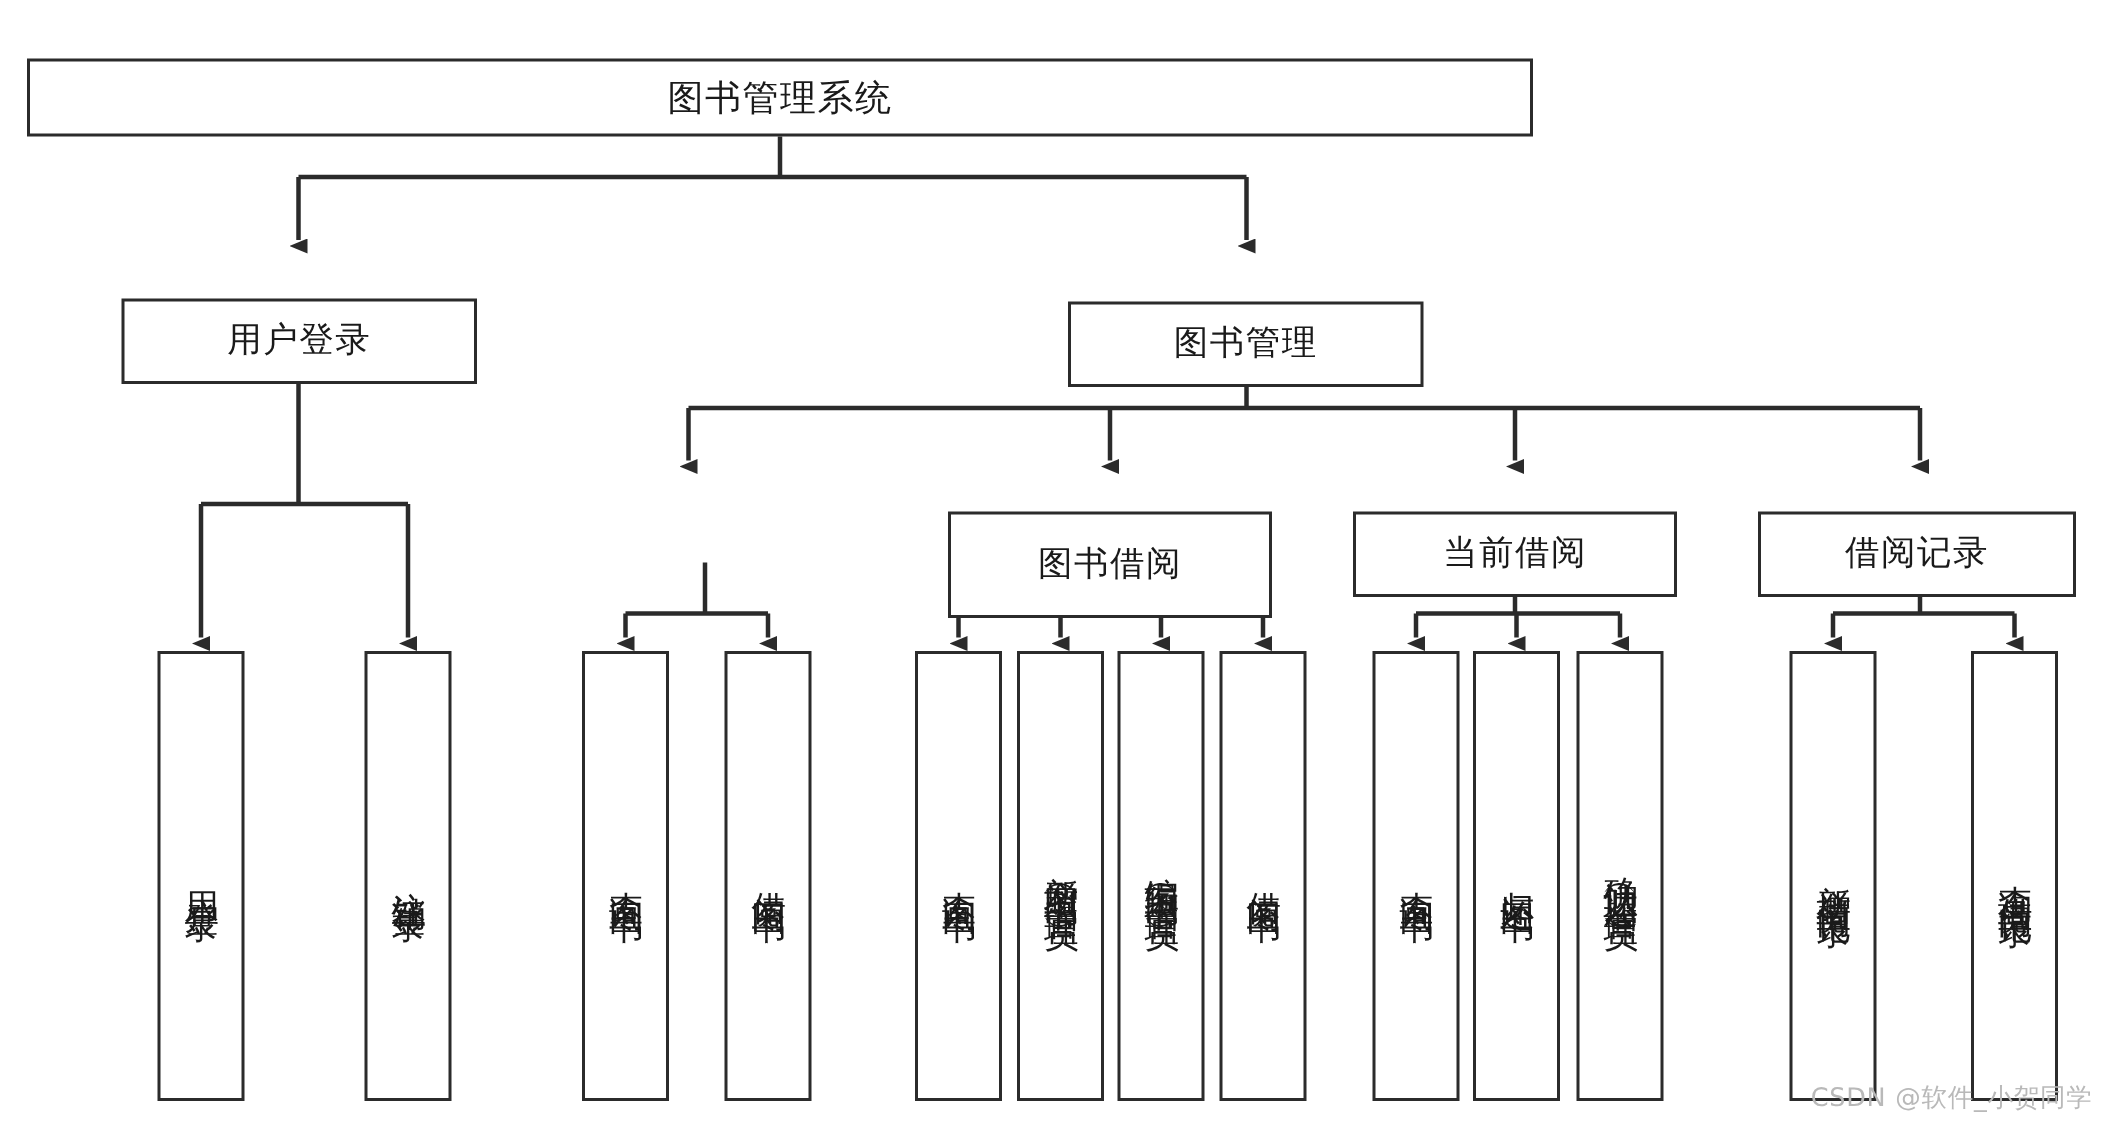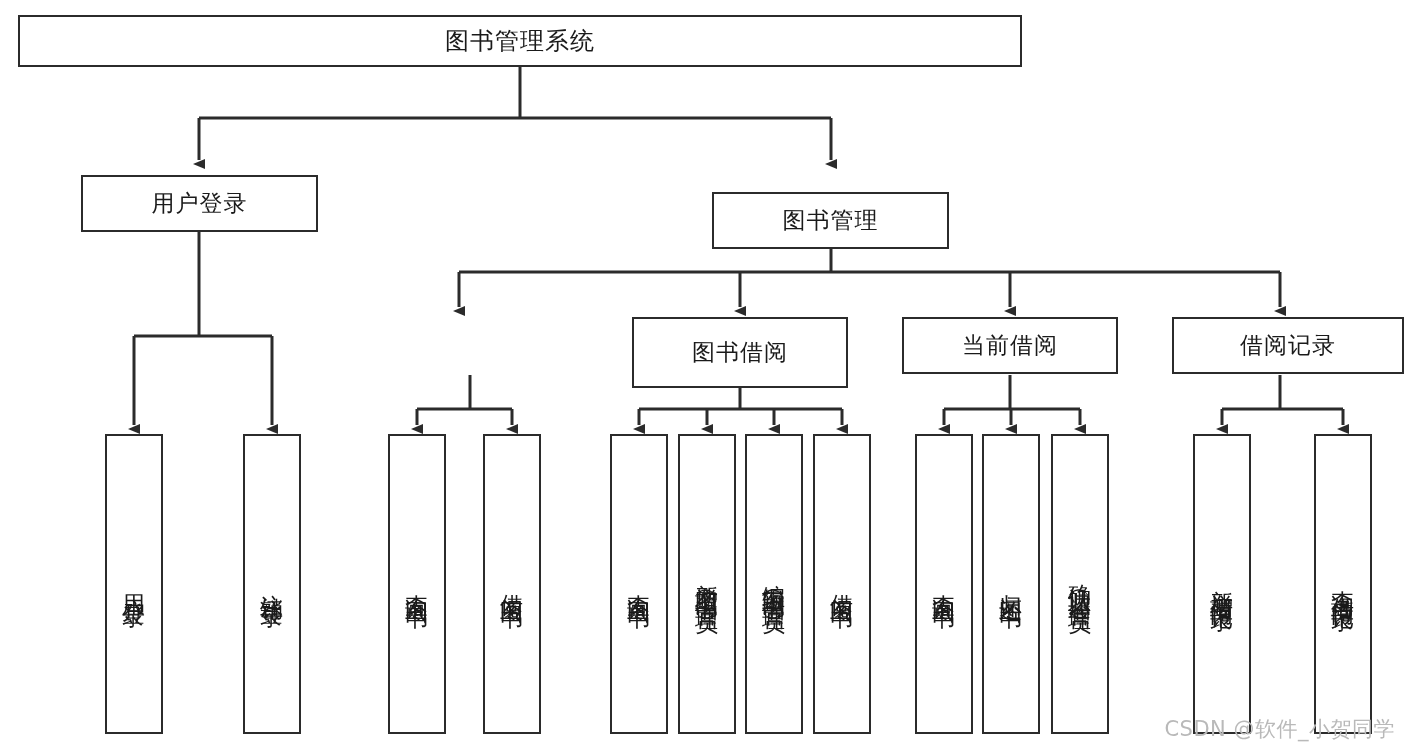--- a/index.html
+++ b/index.html
@@ -26,38 +26,39 @@
     border:2px solid #2b2b2b;
     display:flex;
     align-items:center;
     justify-content:center;
     color:#1a1a1a;
   }
   .node.horiz{
     font-size:23px;
     letter-spacing:1px;
     line-height:1.1;
+    margin-top:24px;
   }
   .node.root{
     font-size:24px;
   }
   .node.vert{
     writing-mode:vertical-rl;
     text-orientation:upright;
     font-size:23px;
     letter-spacing:4px;
     line-height:1.05;
     padding:6px 0;
     white-space:nowrap;
   }
   #watermark{
     position:absolute;
     right:10px;
     bottom:4px;
-    font-size:21px;
+    font-size:17px;
     color:#b9b9b9;
     letter-spacing:0.5px;
     white-space:nowrap;
     font-family:"DejaVu Sans","Liberation Sans",sans-serif;
   }
 </style>
 </head>
 <body>
 
 <div id="diagram">
@@ -108,25 +109,25 @@
       <path d="M1280,375 L1280,409"></path>
       <path d="M1222,409 L1343,409"></path>
       <path d="M1222,409 L1222,425" marker-end="url(#arrow)"></path>
       <path d="M1343,409 L1343,425" marker-end="url(#arrow)"></path>
     </g>
   </svg>
 
   <div class="node horiz root" style="left:18px;top:15px;width:1004px;height:52px;">图书管理系统</div>
 
   <div class="node horiz" style="left:81px;top:175px;width:237px;height:57px;">用户登录</div>
-  <div class="node horiz" style="left:712px;top:192px;width:237px;height:57px;">图书管理</div>
+  <div class="node horiz" style="left:712px;top:177px;width:237px;height:57px;">图书管理</div>
 
   <div class="node horiz" style="left:632px;top:317px;width:216px;height:71px;">图书借阅</div>
   <div class="node horiz" style="left:902px;top:317px;width:216px;height:57px;">当前借阅</div>
-  <div class="node horiz" style="left:1172px;top:317px;width:232px;height:57px;">借阅记录</div>
+  <div class="node horiz" style="left:1172px;top:317px;width:212px;height:57px;">借阅记录</div>
 
   <div class="node vert" style="left:105px;top:434px;width:58px;height:300px;">用户登录</div>
   <div class="node vert" style="left:243px;top:434px;width:58px;height:300px;">注销登录</div>
 
   <div class="node vert" style="left:388px;top:434px;width:58px;height:300px;">查询图书</div>
   <div class="node vert" style="left:483px;top:434px;width:58px;height:300px;">借阅图书</div>
 
   <div class="node vert" style="left:610px;top:434px;width:58px;height:300px;">查询图书</div>
   <div class="node vert" style="left:678px;top:434px;width:58px;height:300px;">新增图书（管理员）</div>
   <div class="node vert" style="left:745px;top:434px;width:58px;height:300px;">编辑图书（管理员）</div>

